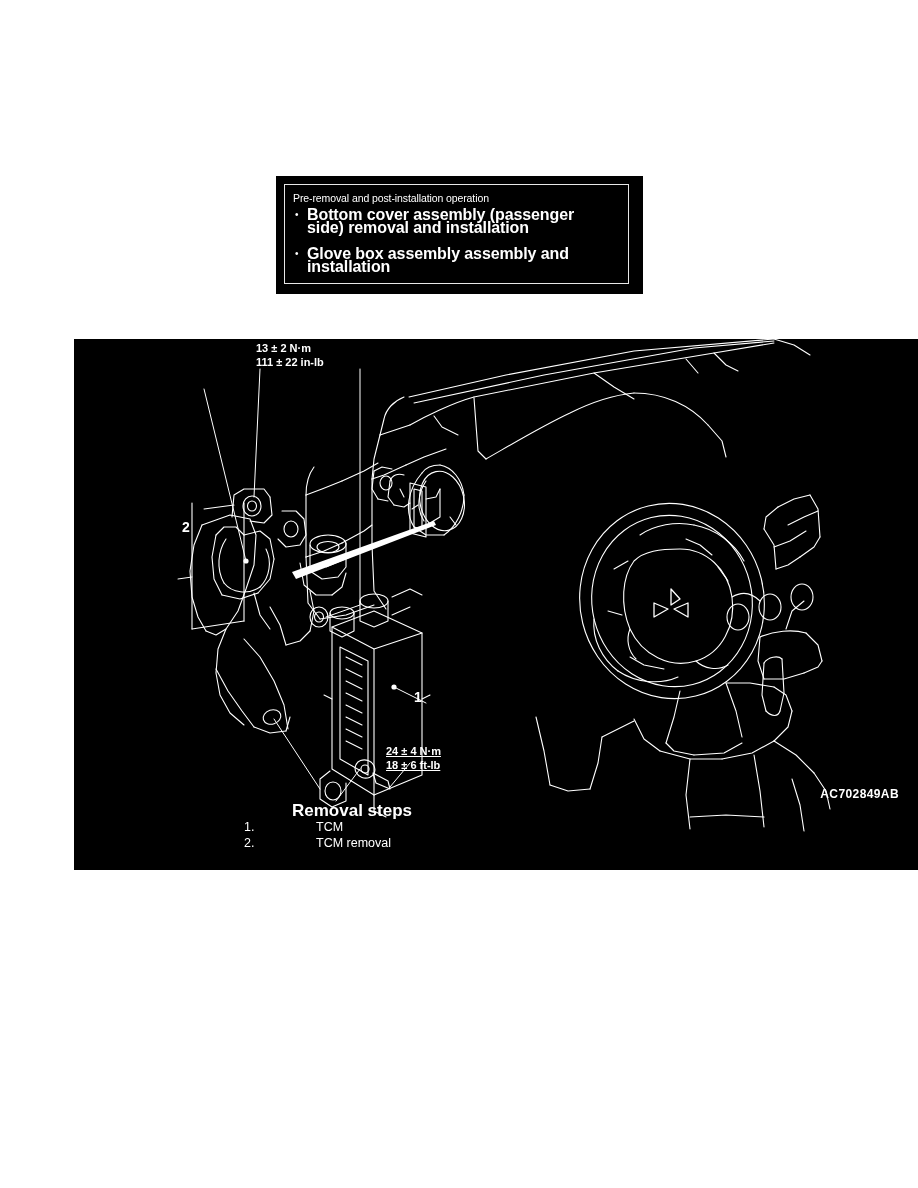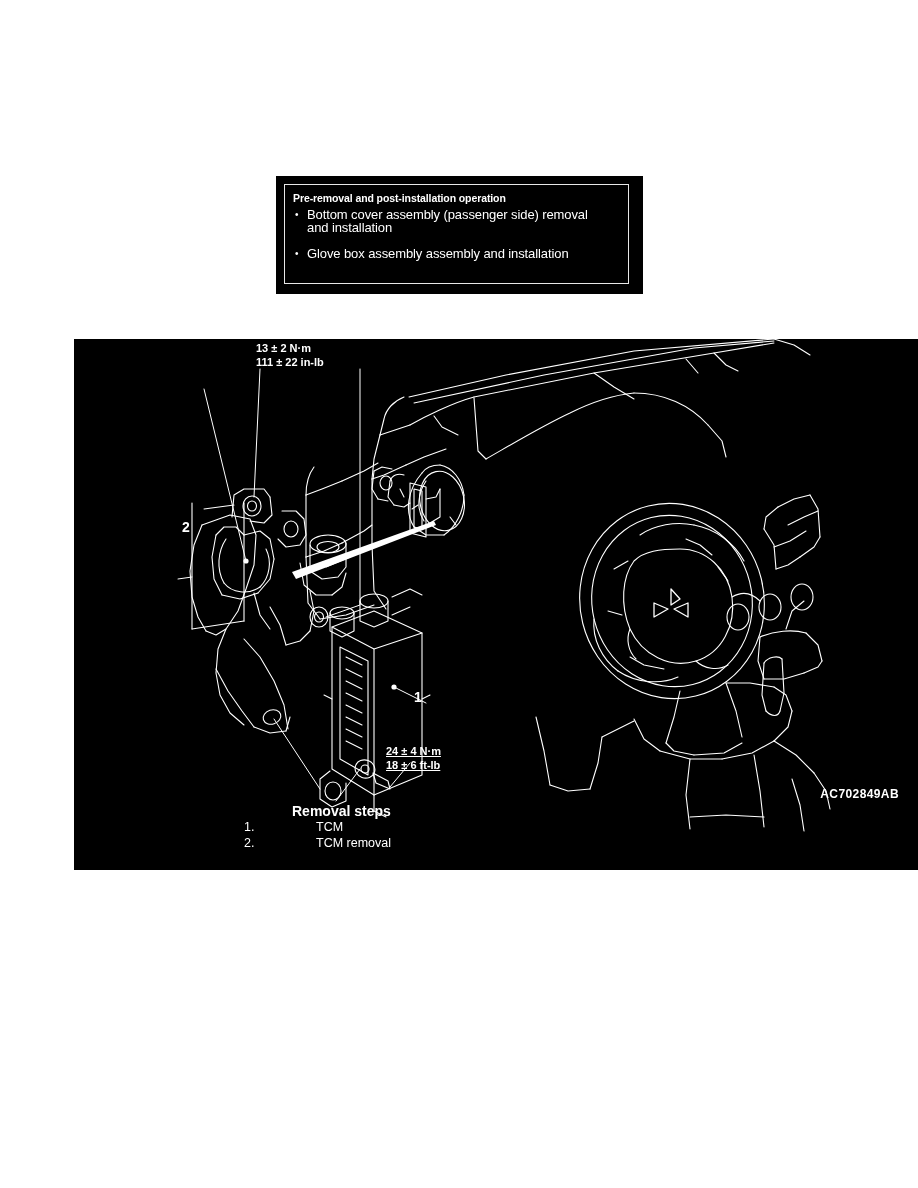--- a/index.html
+++ b/index.html
@@ -31,21 +31,21 @@
     top: 8px;
     right: 14px;
     bottom: 10px;
     border: 1px solid #e8e8e8;
     box-sizing: border-box;
     padding: 7px 8px 0 8px;
   }
   .note-title {
     color: #ffffff;
     font-size: 10.5px;
-    font-weight: bold;
+    font-weight: normal;
     letter-spacing: -0.1px;
     line-height: 13px;
     white-space: nowrap;
   }
   .note-bullet-row {
     display: flex;
     margin-top: 4px;
   }
   .note-bullet-row.spaced { margin-top: 14px; }
   .note-bullet {
@@ -53,24 +53,25 @@
     font-size: 10px;
     line-height: 12.5px;
     width: 14px;
     flex: 0 0 14px;
     text-align: left;
     padding-left: 2px;
     box-sizing: border-box;
   }
   .note-bullet-text {
     color: #ffffff;
-    font-size: 13px;
+    font-size: 16px;
     line-height: 12.5px;
     letter-spacing: -0.1px;
     max-width: 300px;
+    font-weight: bold;
   }
 
   
   #figure-panel {
     position: absolute;
     left: 74px;
     top: 339px;
     width: 867px;
     height: 531px;
     background: #000000;
@@ -104,21 +105,21 @@
   }
 
   
   #removal-steps {
     position: absolute;
     left: 148px;
     top: 464px;
     color: #ffffff;
   }
   #removal-steps-title {
-    font-size: 14px;
+    font-size: 17px;
     font-weight: bold;
     margin-left: 70px;
     line-height: 16px;
     white-space: nowrap;
   }
   .step-row {
     display: flex;
     line-height: 16px;
     font-size: 12.5px;
   }

